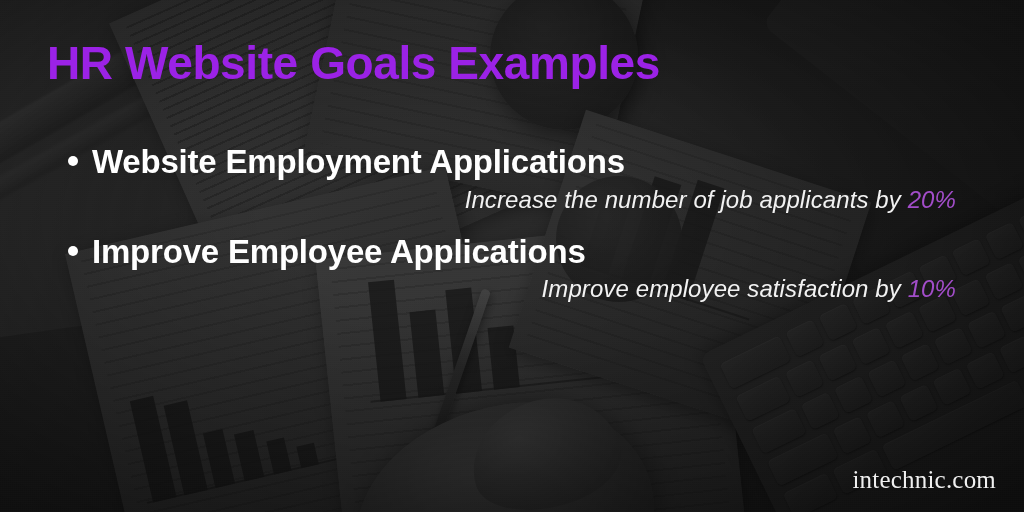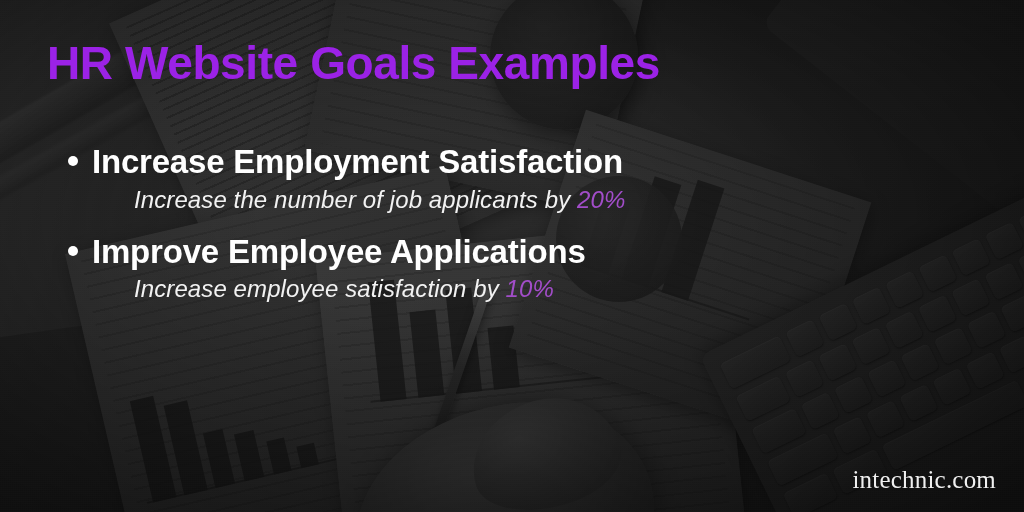--- a/index.html
+++ b/index.html
@@ -215,20 +215,21 @@
     background-image:
       repeating-linear-gradient(0deg,  rgba(255,255,255,.05) 0 1px, transparent 1px 2px),
       repeating-linear-gradient(90deg, rgba(0,0,0,.05) 0 1px, transparent 1px 2px);
   }
 
   
   .content {
     position: absolute;
     inset: 0;
     z-index: 10;
+    text-align: right;
   }
 
   .title {
     position: absolute;
     left: 47px;
     top: 38px;
     font-size: 46px;
     font-weight: 700;
     letter-spacing: -0.4px;
     color: #9b22e6;
@@ -420,31 +421,31 @@
 
   <div class="content">
 
     <div class="title">HR Website Goals Examples</div>
 
     <div class="goals">
 
       <div class="goal">
         <div class="goal-head">
           <span class="bullet"></span>
-          <span class="goal-title">Increase Employment Satisfaction</span>
+          <span class="goal-title">Website Employment Applications</span>
         </div>
         <div class="goal-sub"><span>Increase the number of job applicants by </span><span class="accent">20%</span></div>
       </div>
 
       <div class="goal">
         <div class="goal-head">
           <span class="bullet"></span>
           <span class="goal-title">Improve Employee Applications</span>
         </div>
-        <div class="goal-sub"><span>Increase employee satisfaction by </span><span class="accent">10%</span></div>
+        <div class="goal-sub"><span>Improve employee satisfaction by </span><span class="accent">10%</span></div>
       </div>
 
     </div>
 
     <div class="footer">intechnic.com</div>
   </div>
 
 </div>
 
 </body></html>

